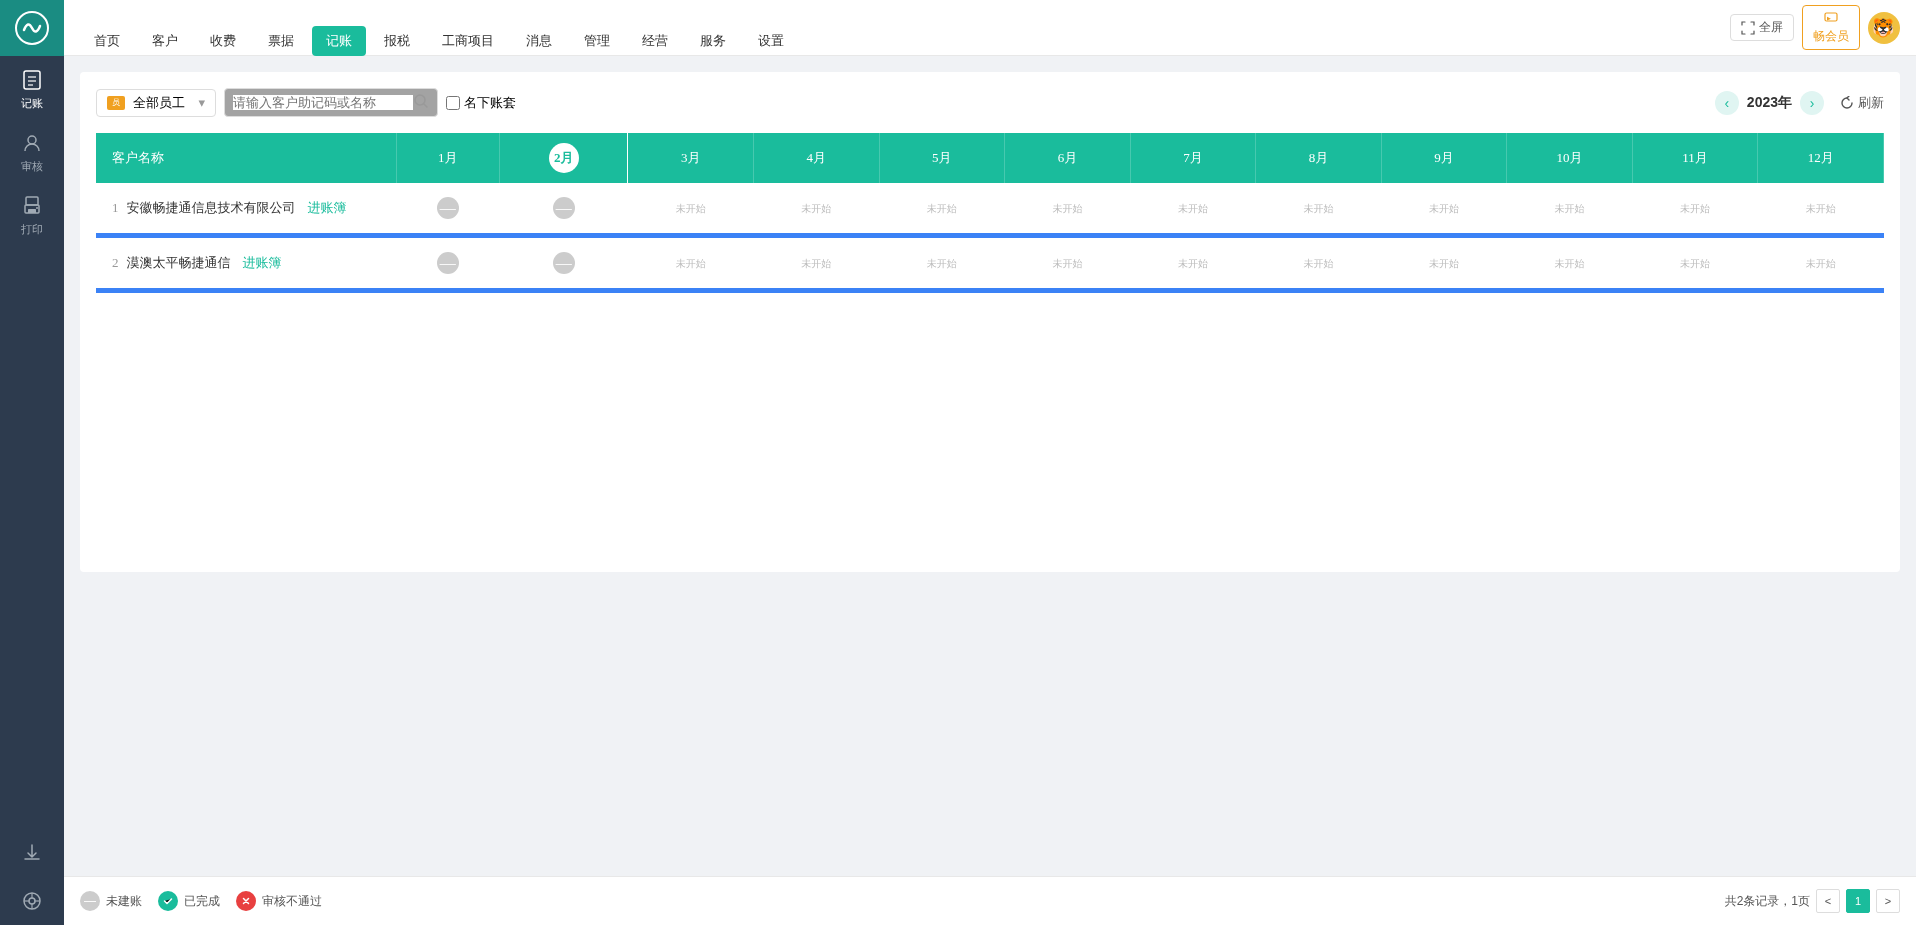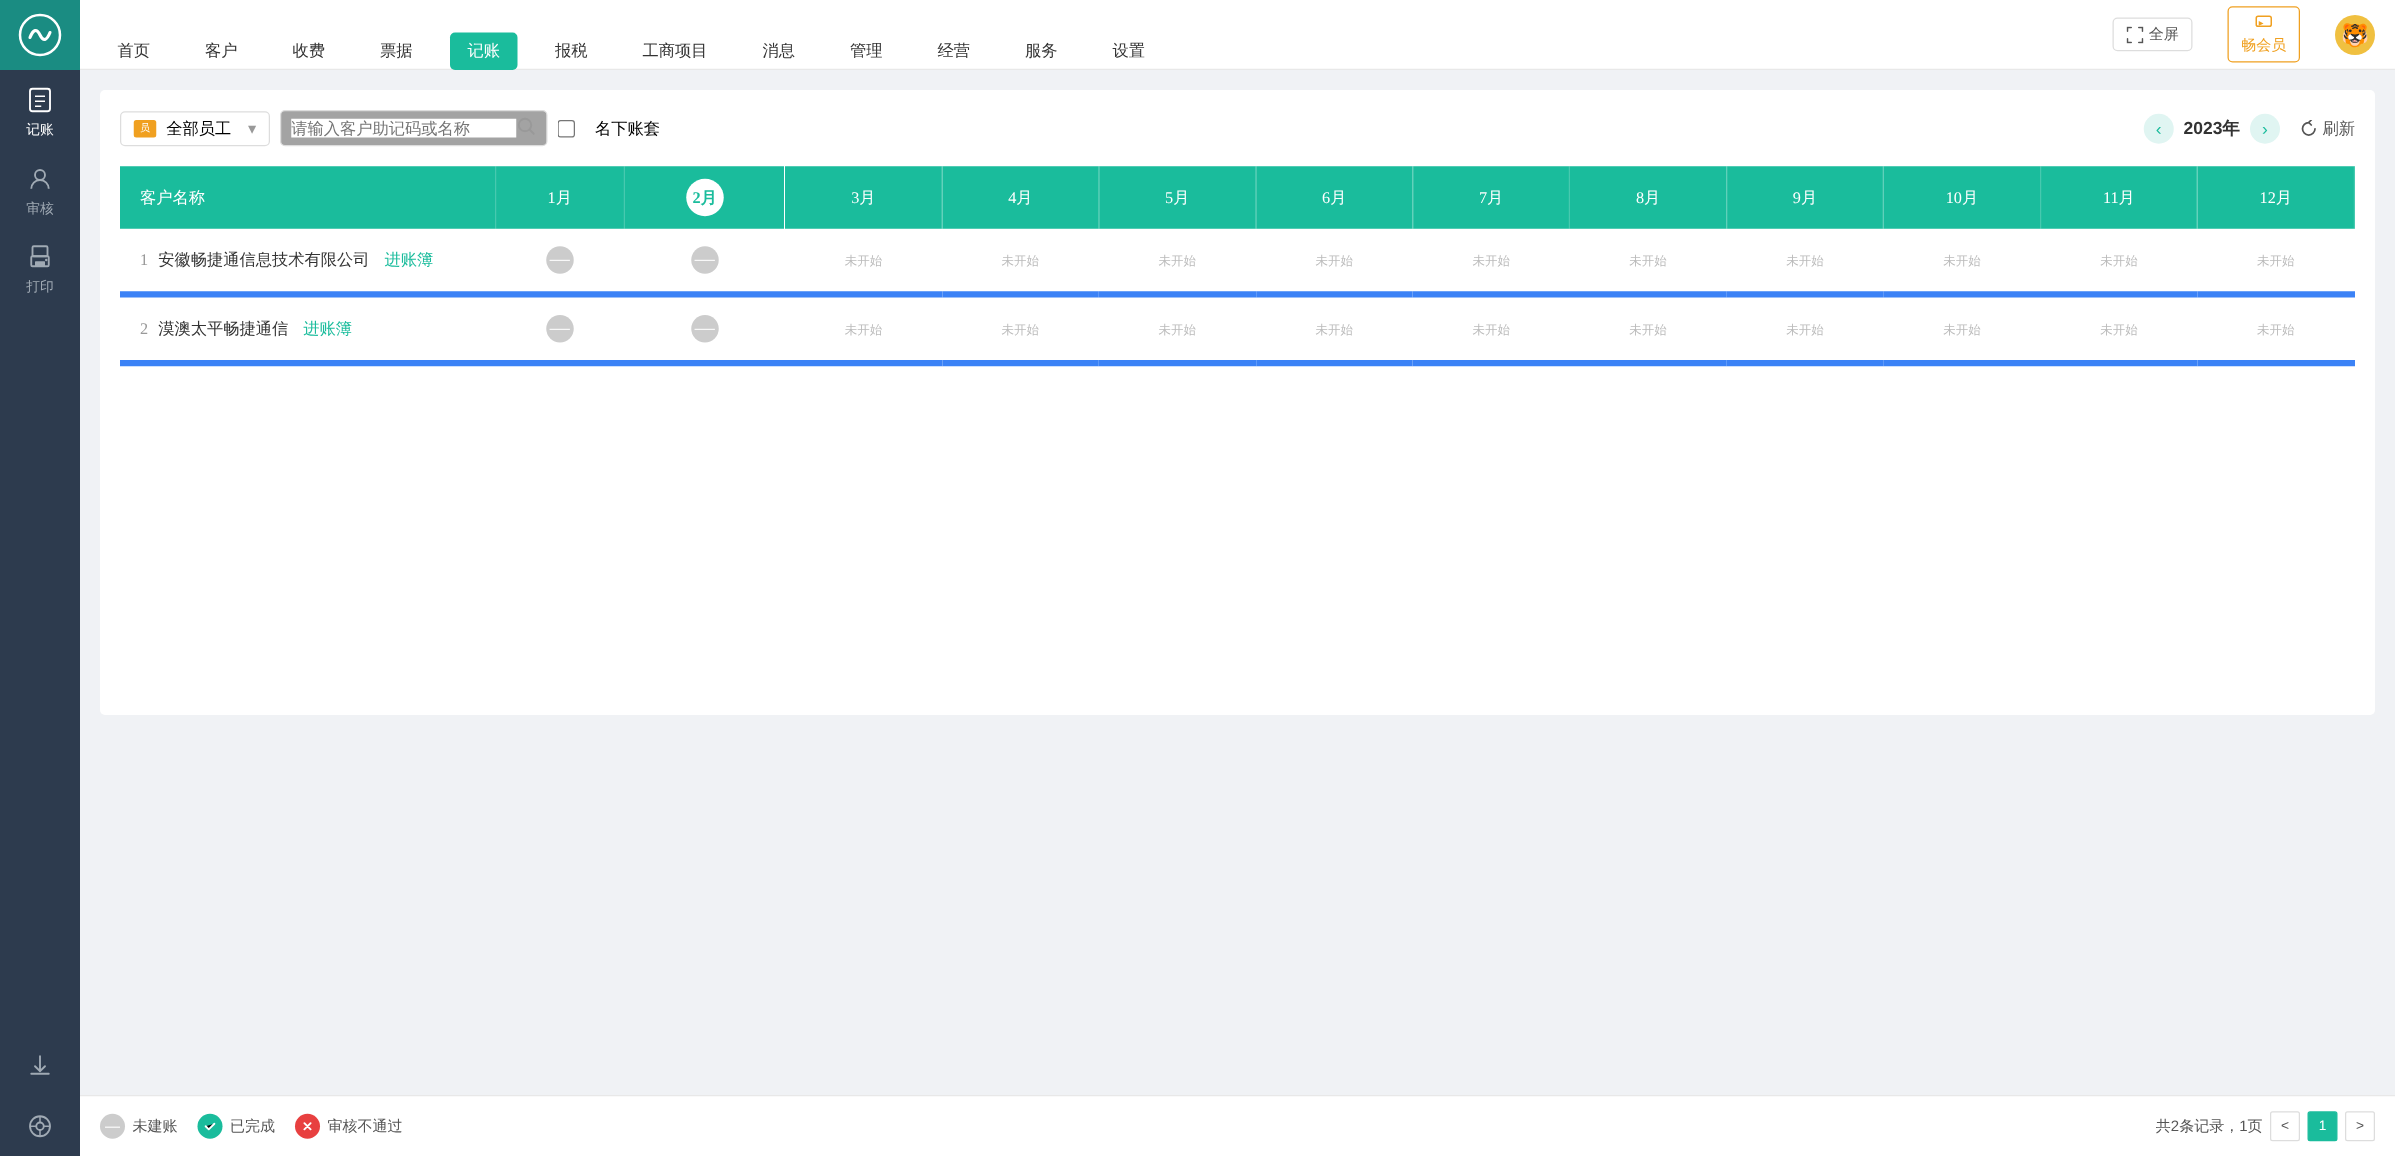--- a/index.html
+++ b/index.html
@@ -63,40 +63,40 @@
       background: #fff;
       display: flex;
       align-items: center;
       padding: 0 16px;
       border-bottom: 1px solid #e8e8e8;
       flex-shrink: 0;
     }
     .topnav-items {
       display: flex;
       align-items: center;
-      gap: 16px;
+      gap: 4px;
       flex: 1;
       margin-top: 27px;
     }
     .nav-item {
       padding: 6px 14px;
       border-radius: 4px;
       cursor: pointer;
       color: #333;
       font-size: 13px;
       white-space: nowrap;
     }
     .nav-item.active {
       background: #1abc9c;
       color: #fff;
     }
     .topnav-right {
       display: flex;
       align-items: center;
-      gap: 28px;
+      gap: 8px;
       justify-content: space-between;
     }
     .btn-fullscreen {
       display: flex;
       align-items: center;
       gap: 4px;
       border: 1px solid #ddd;
       border-radius: 4px;
       padding: 4px 10px;
       cursor: pointer;
@@ -189,21 +189,21 @@
       width: 160px;
       color: #999;
     }
     .search-icon {
       color: #999;
       cursor: pointer;
     }
     .checkbox-wrap {
       display: flex;
       align-items: center;
-      gap: 16px;
+      gap: 4px;
       cursor: pointer;
       font-size: 13px;
     }
     .year-nav {
       display: flex;
       align-items: center;
       gap: 8px;
       margin-left: auto;
       margin-right: 8px;
     }

